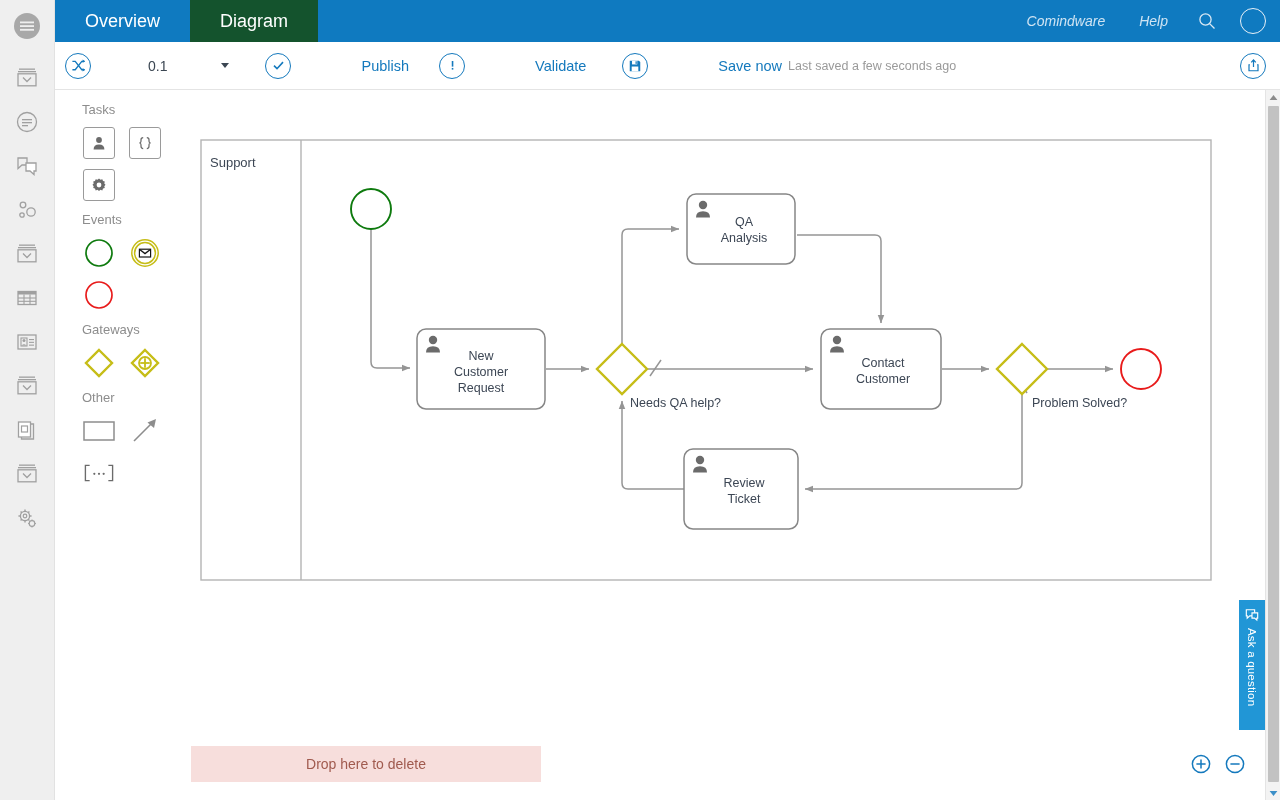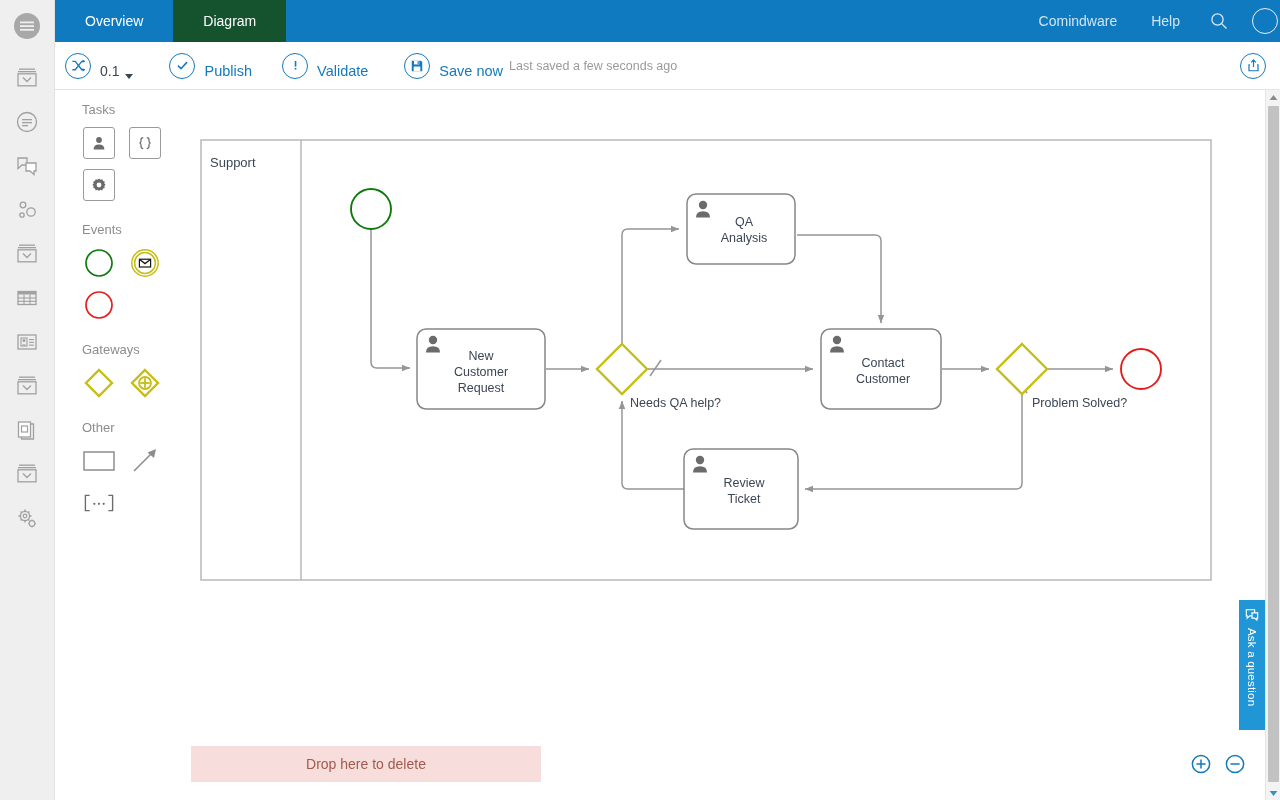--- a/index.html
+++ b/index.html
@@ -32,29 +32,29 @@
   .header {
     position: absolute; left: 55px; top: 0;
     width: 1225px; height: 42px;
     background: #0f7ac0;
     display: flex; align-items: stretch;
   }
   .tabs { display: flex; align-items: stretch; }
   .tab {
     padding: 0 30px;
     display: flex; align-items: center; justify-content: center;
-    color: #ffffff; font-size: 14px;
+    color: #ffffff; font-size: 18px;
     cursor: pointer;
     white-space: nowrap;
   }
   .tab.active { background: #14532d; }
   .header-right {
     margin-left: auto;
     display: flex; align-items: center;
-    padding-right: 2px; gap: 6px;
+    padding-right: 14px; gap: 6px; font-style: italic;
   }
   .header-link {
     color: #cfe4f3; font-size: 14px;
     padding: 0 14px; cursor: pointer; white-space: nowrap;
   }
   .header-icon {
     width: 38px; height: 42px;
     display: flex; align-items: center; justify-content: center;
     cursor: pointer;
   }
@@ -66,30 +66,30 @@
 
   
   .toolbar {
     position: absolute; left: 55px; top: 42px;
     width: 1225px; height: 48px;
     background: #ffffff;
     border-bottom: 1px solid #e4e4e4;
     display: flex; align-items: center;
     padding: 0 14px 0 10px;
   }
-  .tb-group { display: flex; align-items: flex-end; cursor: pointer; }
+  .tb-group { display: flex; align-items: center; cursor: pointer; gap: 48px; }
   .tb-circle {
     width: 26px; height: 26px; border-radius: 50%;
     border: 1.5px solid #1479bd;
     display: flex; align-items: center; justify-content: center;
     flex: 0 0 auto;
   }
   .tb-label {
     color: #1479bd; font-size: 14.5px;
-    margin-left: 9px; white-space: nowrap;
+    margin-left: 22px; white-space: nowrap;
   }
   .tb-zoomval { color: #3b4652; font-size: 14px; margin-left: 9px; }
   .caret {
     width: 0; height: 0; margin-left: 6px;
     border-left: 4px solid transparent;
     border-right: 4px solid transparent;
     border-top: 5px solid #3b4652;
   }
   .tb-gap { width: 36px; }
   .tb-gap-sm { width: 30px; }
@@ -101,21 +101,21 @@
   
   .palette {
     position: absolute; left: 70px; top: 90px;
     width: 106px; height: 710px;
     background: #ffffff;
     border-right: 1px solid #dedede;
     padding: 12px 0 0 12px;
   }
   .pal-heading {
     color: #8d8d8d; font-size: 13px;
-    margin-bottom: 9px; margin-top: 20px;
+    margin-bottom: 9px; margin-top: 10px;
   }
   .pal-heading:first-child { margin-top: 0; }
   .pal-row { display: flex; gap: 12px; margin-bottom: 8px; }
   .pal-item {
     width: 34px; height: 34px;
     display: flex; align-items: center; justify-content: center;
     cursor: pointer;
   }
   .pal-box {
     width: 32px; height: 32px;

